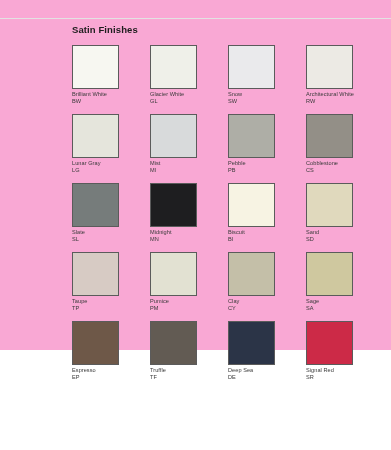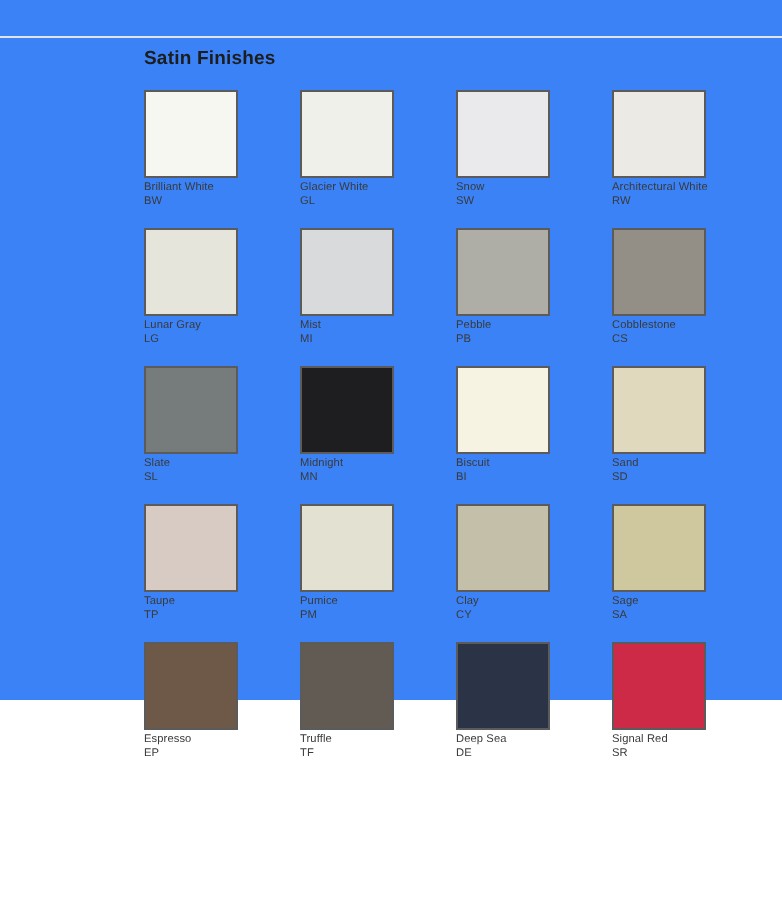--- a/index.html
+++ b/index.html
@@ -14,21 +14,21 @@
     overflow: hidden;
     font-family: "Liberation Sans", sans-serif;
     color: #222222;
     -webkit-font-smoothing: none;
   }
   .page {
     position: relative;
     width: 391px;
     height: 350px;
     box-sizing: border-box;
-    background: #3b82f6;
+    background: #f9a8d4;
   }
   .top-rule {
     position: absolute;
     left: 0;
     top: 18px;
     width: 391px;
     height: 1px;
     background: #e2e2e2;
   }
   .content {

